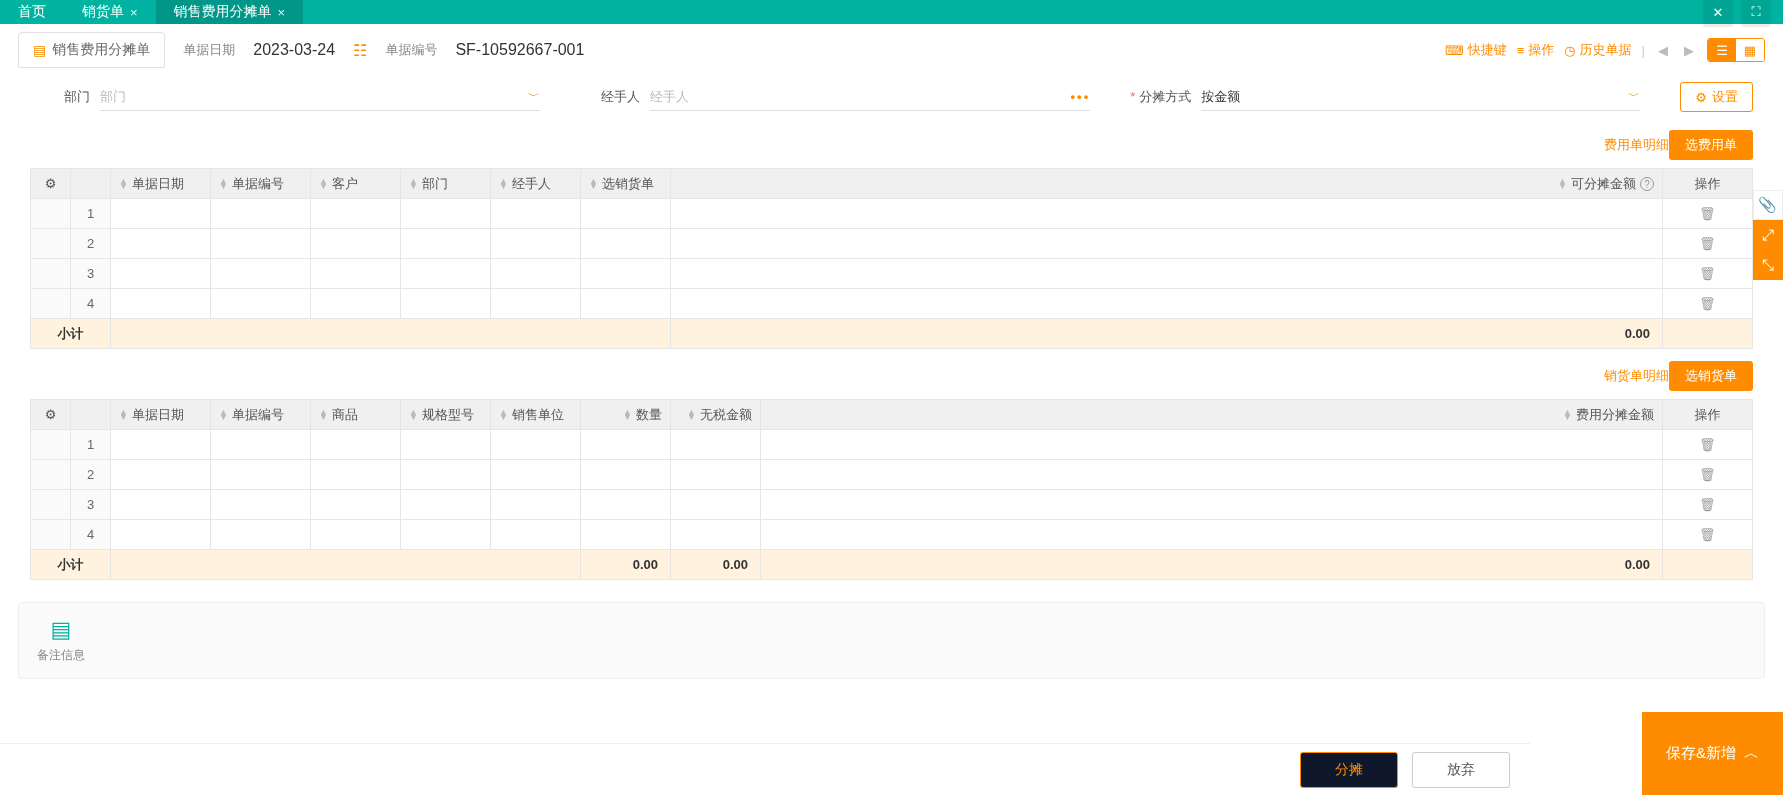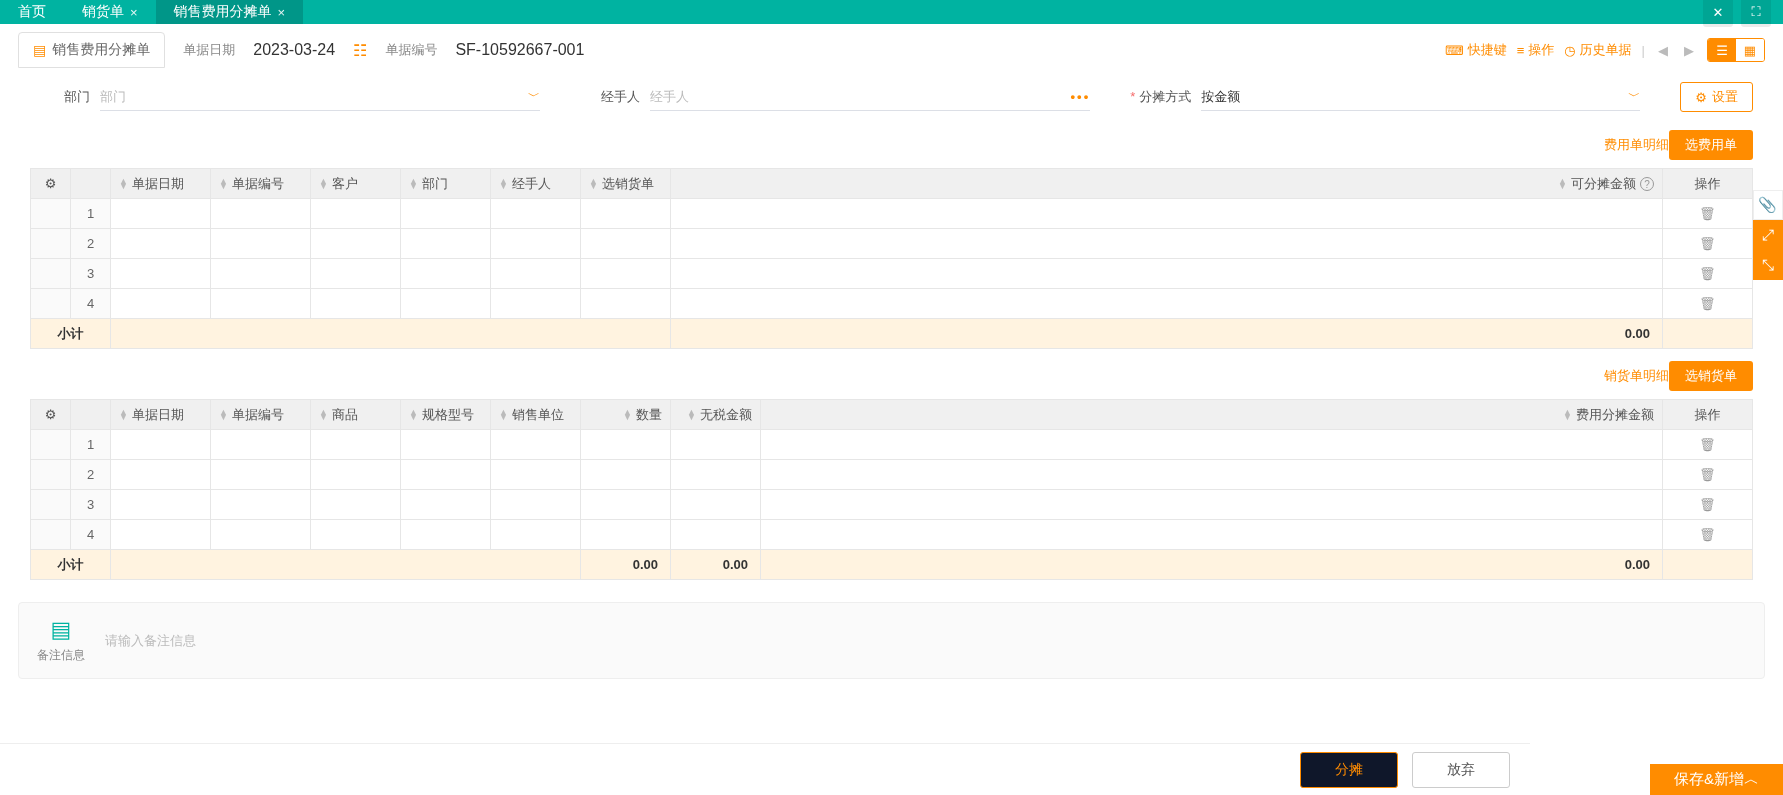--- a/index.html
+++ b/index.html
@@ -63,21 +63,21 @@
   
   .remark-box { margin: 10px 18px 0; border: 1px solid #eee; border-radius: 4px; display: flex; align-items: center; padding: 14px 18px; gap: 20px; background: #fafafa; }
   .remark-left { display: flex; flex-direction: column; align-items: center; gap: 4px; color: #888; font-size: 12px; }
   .remark-left .ric { color: #00b3a1; font-size: 22px; }
   .remark-input { flex: 1; color: #bbb; font-size: 13px; padding: 6px 0; }
   
   
   .footer { position: fixed; bottom: 0; left: 0; right: 253px; height: 52px; border-top: 1px solid #eee; display: flex; align-items: center; justify-content: flex-end; gap: 14px; padding: 0 20px; background: #fff; }
   .btn-outline-lg { border: 1px solid #ff8c00; color: #ff8c00; background: #0f172a; border-radius: 3px; padding: 8px 34px; cursor: pointer; font-size: 14px; }
   .btn-plain-lg { border: 1px solid #ccc; color: #555; background: #fff; border-radius: 3px; padding: 8px 34px; cursor: pointer; font-size: 14px; }
-  .save-btn { position: fixed; bottom: 0; right: 0; background: #ff8c00; color: #fff; padding: 6px 24px; font-size: 15px; cursor: pointer; display: flex; align-items: center; }
+  .save-btn { position: fixed; bottom: 0; right: 0; background: #ff8c00; color: #fff; padding: 32px 24px; font-size: 15px; cursor: pointer; display: flex; align-items: center; gap: 8px; }
   
   
   .side-rail { position: fixed; right: 0; top: 190px; display: flex; flex-direction: column; }
   .side-rail div { width: 30px; height: 30px; display: flex; align-items: center; justify-content: center; cursor: pointer; font-size: 15px; }
   .side-rail .r1 { background: #fff; border: 1px solid #eee; color: #888; }
   .side-rail .r2 { background: #ff8c00; color: #fff; }
 </style>
 </head>
 <body>
 
@@ -397,21 +397,20 @@
   </tr>
       </tfoot>
 </table>
 </div>
 
 <div class="remark-box">
   <div class="remark-left">
     <span class="ric">▤</span>
     <span>备注信息</span>
   </div>
-  <div class="remark-input">请输入备注信息</div>
 </div>
 
 <div class="footer">
   <button class="btn-outline-lg">分摊</button>
   <button class="btn-plain-lg">放弃</button>
 </div>
 <div class="save-btn">
     <span>保存&amp;新增</span>
     <span>︿</span>
   </div>

